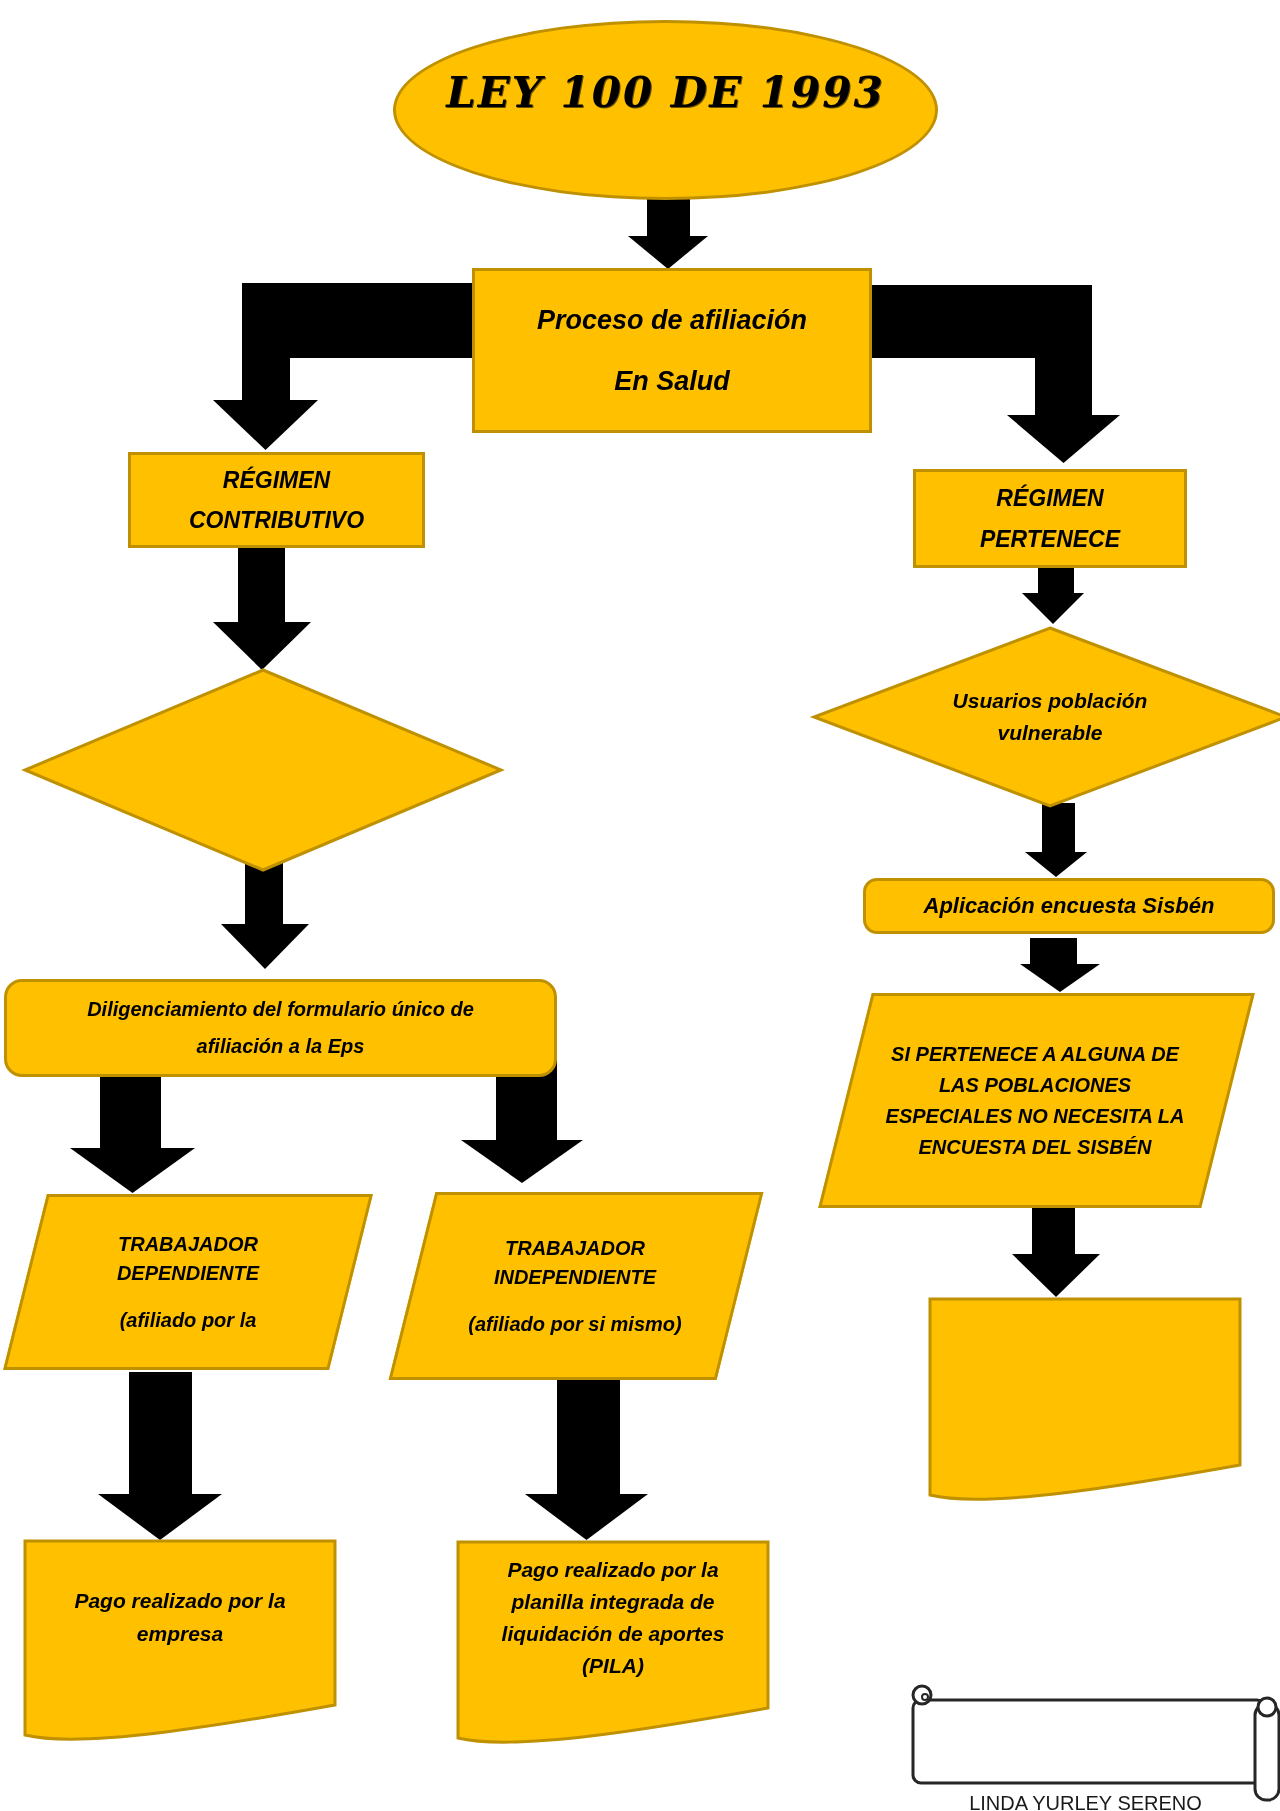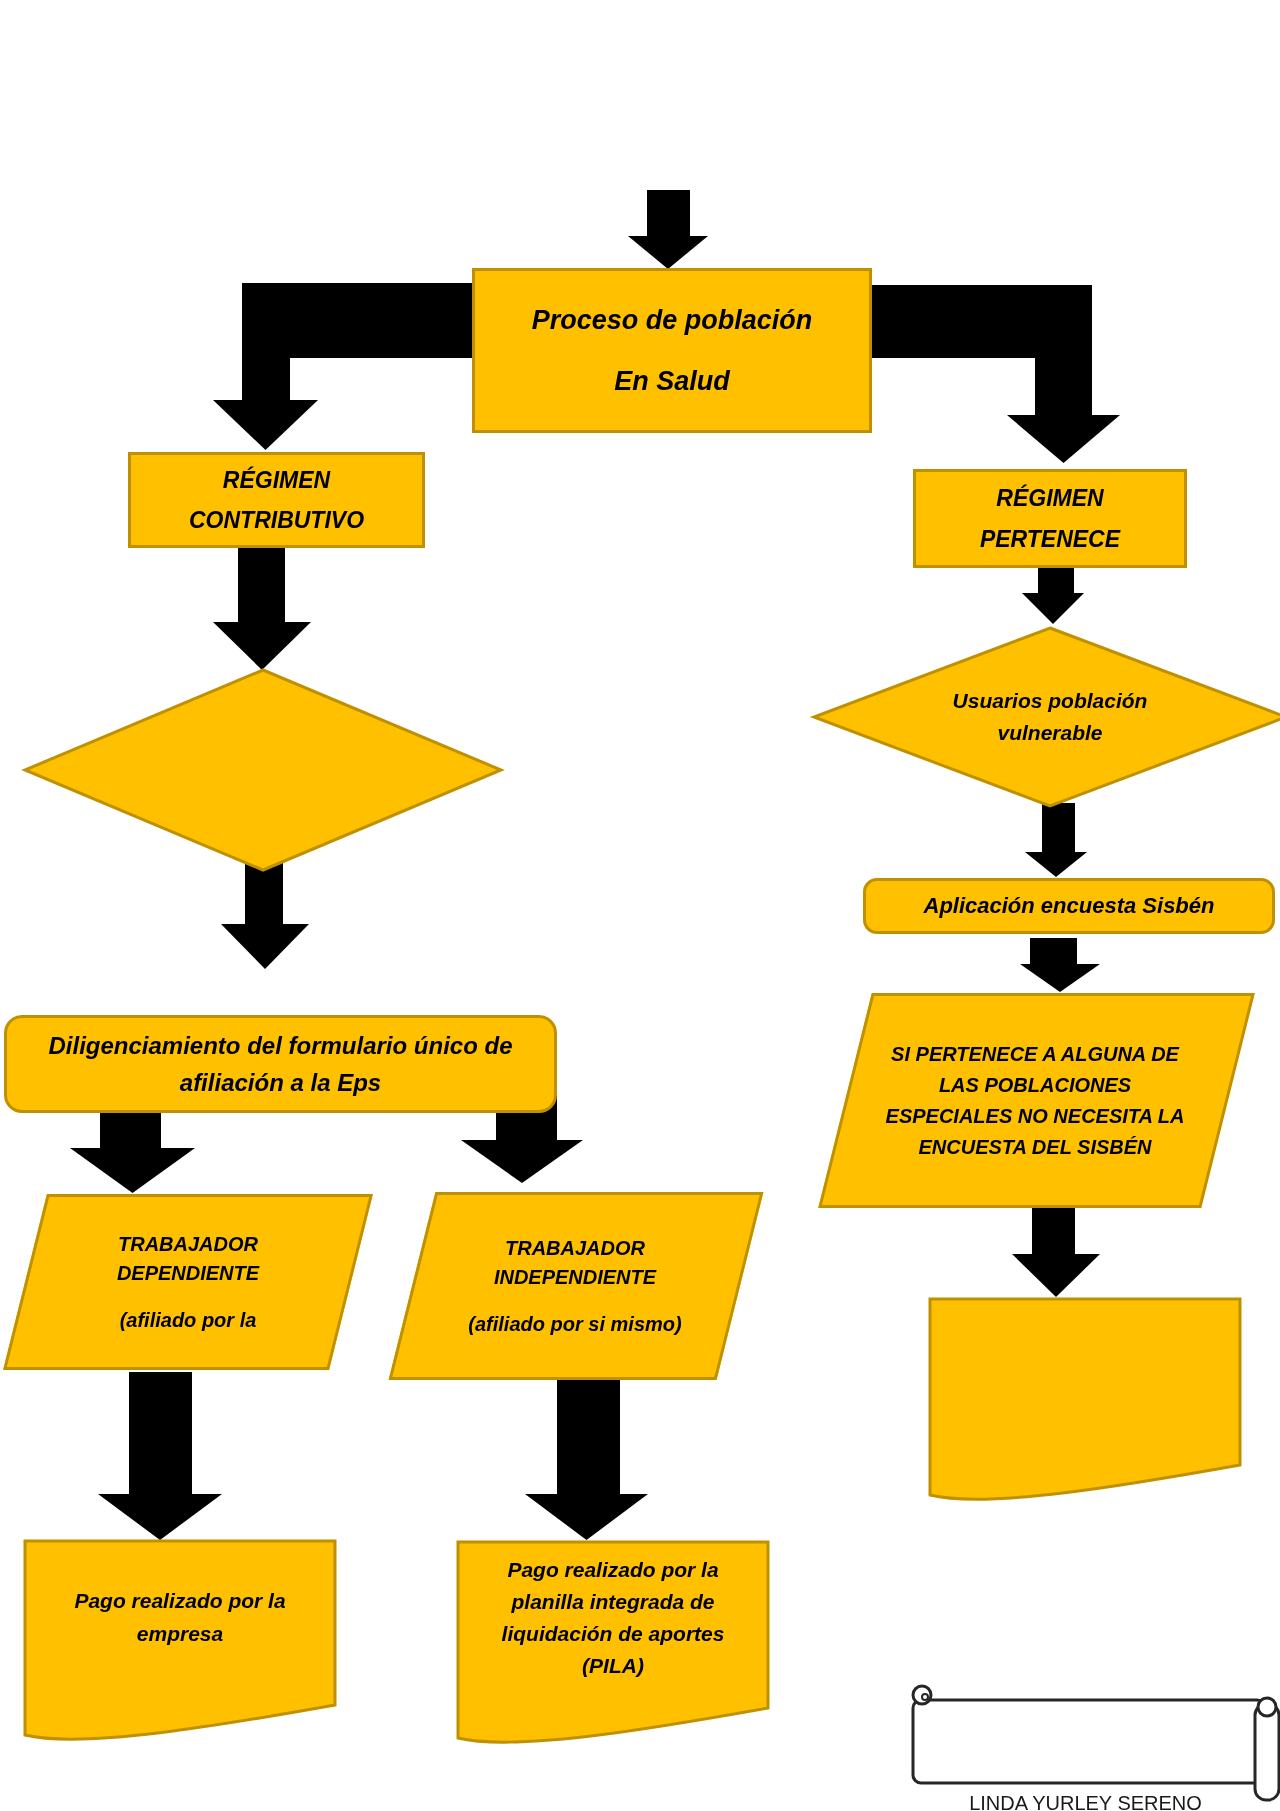--- a/index.html
+++ b/index.html
@@ -61,23 +61,26 @@
 
   <div class="bar" style="left:1042px;top:803px;width:33px;height:51px"></div>
   <div class="head" style="left:1025px;top:852px;width:62px;height:25px"></div>
 
   <div class="bar" style="left:1030px;top:938px;width:47px;height:27px"></div>
   <div class="head" style="left:1020px;top:964px;width:80px;height:28px"></div>
 
   <div class="bar" style="left:1032px;top:1208px;width:43px;height:47px"></div>
   <div class="head" style="left:1012px;top:1254px;width:88px;height:43px"></div>
 
+  <div class="node gold ellipse" style="left:393px;top:20px;width:545px;height:180px;padding-bottom:36px">
+    <span class="title">LEY 100 DE 1993</span>
+  </div>
 
   <div class="node gold" style="left:472px;top:268px;width:400px;height:165px;font-size:27px;gap:30px">
-    <span>Proceso de población</span>
+    <span>Proceso de afiliación</span>
     <span>En Salud</span>
   </div>
 
   <div class="node gold" style="left:128px;top:452px;width:297px;height:96px;font-size:23px;line-height:40px">
     <span>RÉGIMEN</span>
     <span>CONTRIBUTIVO</span>
   </div>
 
   <div class="node gold" style="left:913px;top:469px;width:274px;height:99px;font-size:23px;line-height:41px">
     <span>RÉGIMEN</span>
@@ -89,21 +92,21 @@
   </svg>
 
   <svg class="svgshape" style="left:812px;top:626px" width="476" height="182">
     <polygon points="238,2 474,91 238,180 2,91" fill="#FFC000" stroke="#BF9000" stroke-width="3"></polygon>
   </svg>
   <div class="txt" style="left:812px;top:626px;width:476px;height:182px;font-size:21px;line-height:32px">
     <span>Usuarios población</span>
     <span>vulnerable</span>
   </div>
 
-  <div class="node gold" style="left:4px;top:1015px;width:553px;height:98px;border-radius:18px;font-size:24px;line-height:37px">
+  <div class="node gold" style="left:4px;top:979px;width:553px;height:98px;border-radius:18px;font-size:20px;line-height:37px">
     <span>Diligenciamiento del formulario único de</span>
     <span>afiliación a la Eps</span>
   </div>
 
   <div class="node gold" style="left:863px;top:878px;width:412px;height:56px;border-radius:14px;font-size:22px">
     <span>Aplicación encuesta Sisbén</span>
   </div>
 
   <div class="abs gold skew" style="left:25px;top:1194px;width:326px;height:176px">
     <div class="unskew" style="font-weight:bold;font-style:italic;font-size:20px;line-height:29px">

